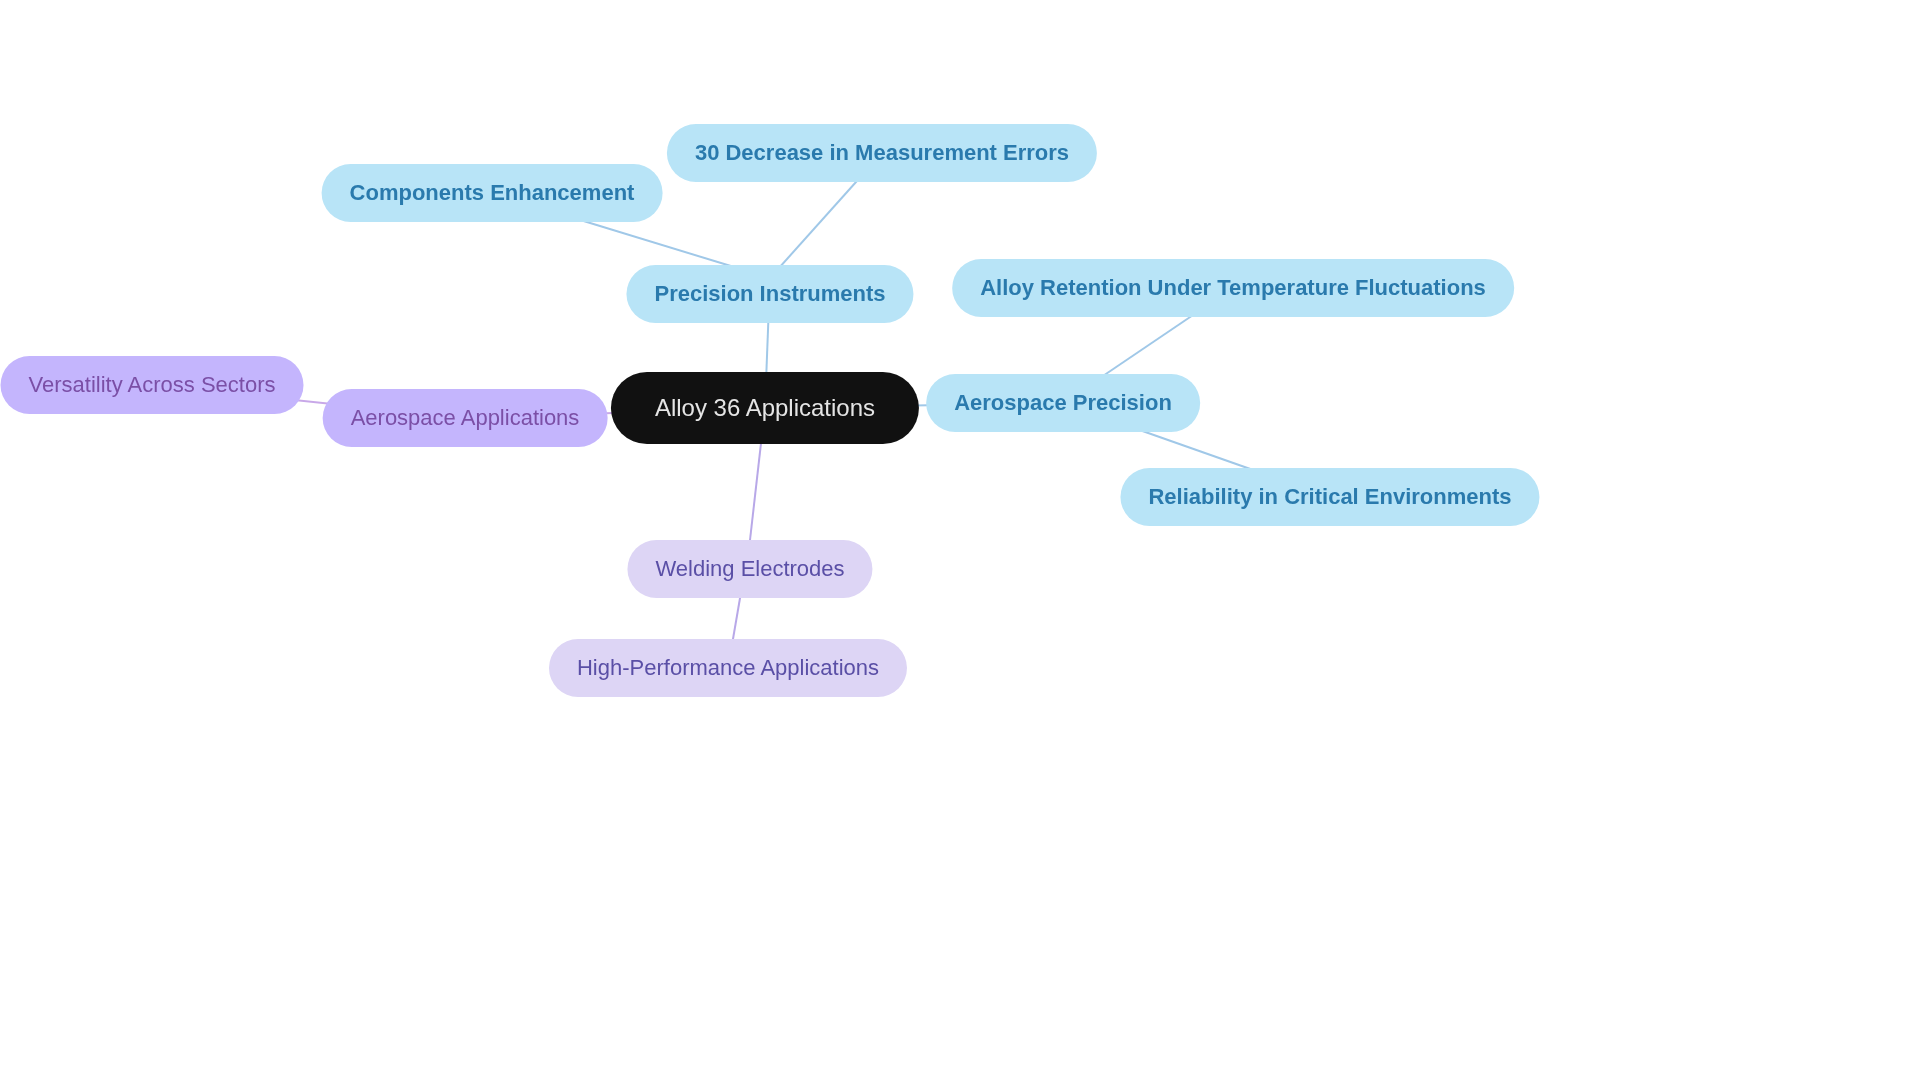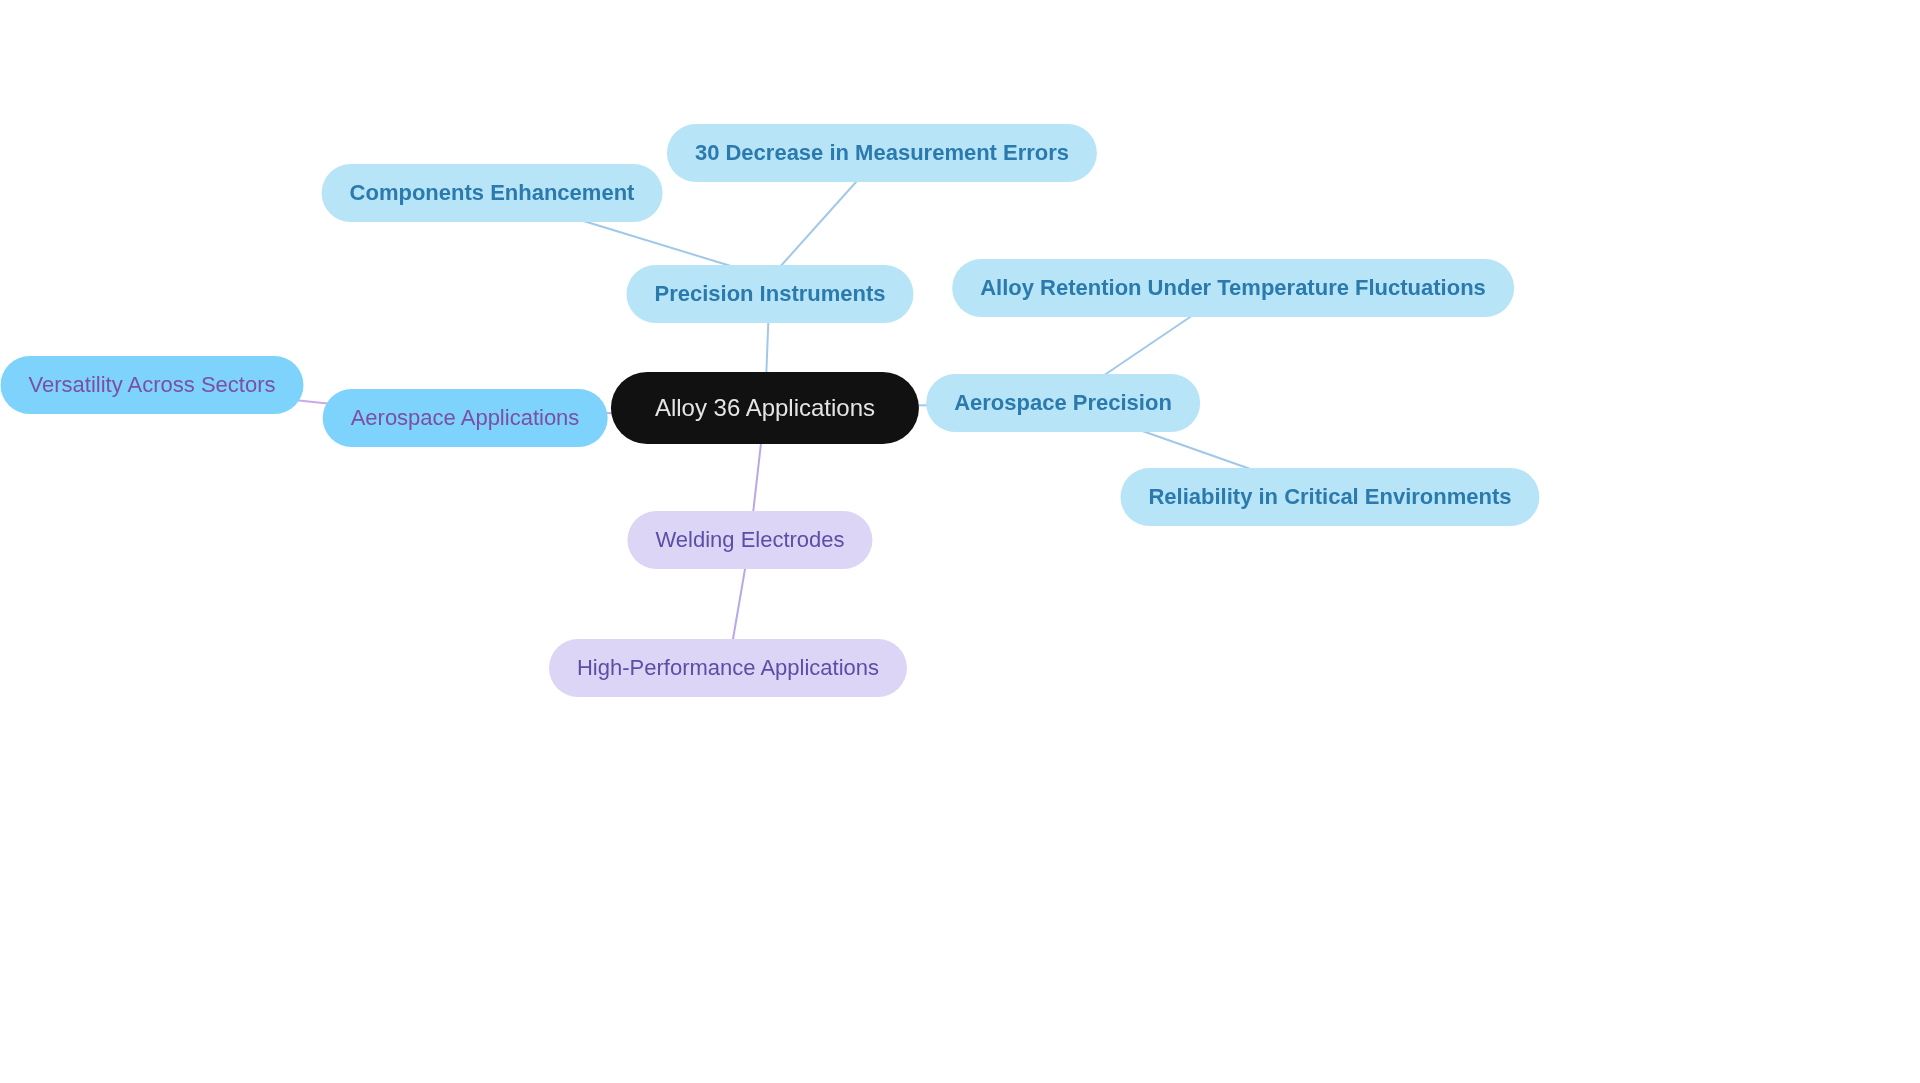--- a/index.html
+++ b/index.html
@@ -43,21 +43,21 @@
     }
 
     .node-blue {
       background: #b8e4f7;
       color: #2a7aad;
       border: none;
       font-weight: bold;
     }
 
     .node-purple {
-      background: #7dd3fc;
+      background: #c4b5fd;
       color: #7b4fa6;
       border: none;
     }
 
     .node-light-purple {
       background: #ddd5f5;
       color: #5a4fa6;
       border: none;
     }
   </style>
@@ -80,15 +80,15 @@
 <div id="diagram-container">
 <div class="node node-center" style="left: 765px; top: 408px; position: absolute; transform: translate(-50%, -50%);">Alloy 36 Applications</div>
     <div class="node node-blue" style="left: 770px; top: 278px; position: absolute; margin-top: 16px;">Precision Instruments</div>
     <div class="node node-blue" style="left: 492px; top: 193px; position: absolute;">Components Enhancement</div>
     <div class="node node-blue" style="left: 882px; top: 153px; position: absolute;">30 Decrease in Measurement Errors</div>
     <div class="node node-blue" style="left: 1063px; top: 403px; position: absolute;">Aerospace Precision</div>
     <div class="node node-blue" style="left: 1233px; top: 288px; position: absolute;">Alloy Retention Under Temperature Fluctuations</div>
     <div class="node node-blue" style="left: 1330px; top: 497px; position: absolute;">Reliability in Critical Environments</div>
     <div class="node node-purple" style="left: 465px; top: 418px; position: absolute;">Aerospace Applications</div>
     <div class="node node-purple" style="left: 152px; top: 385px; position: absolute;">Versatility Across Sectors</div>
-    <div class="node node-light-purple" style="left: 750px; top: 540px; position: absolute; text-align: center;">Welding Electrodes</div>
+    <div class="node node-light-purple" style="left: 750px; top: 569px; position: absolute; text-align: center;">Welding Electrodes</div>
     <div class="node node-light-purple" style="left: 728px; top: 668px; position: absolute; text-align: center;">High-Performance Applications</div>
   </div>
 
 </body></html>

